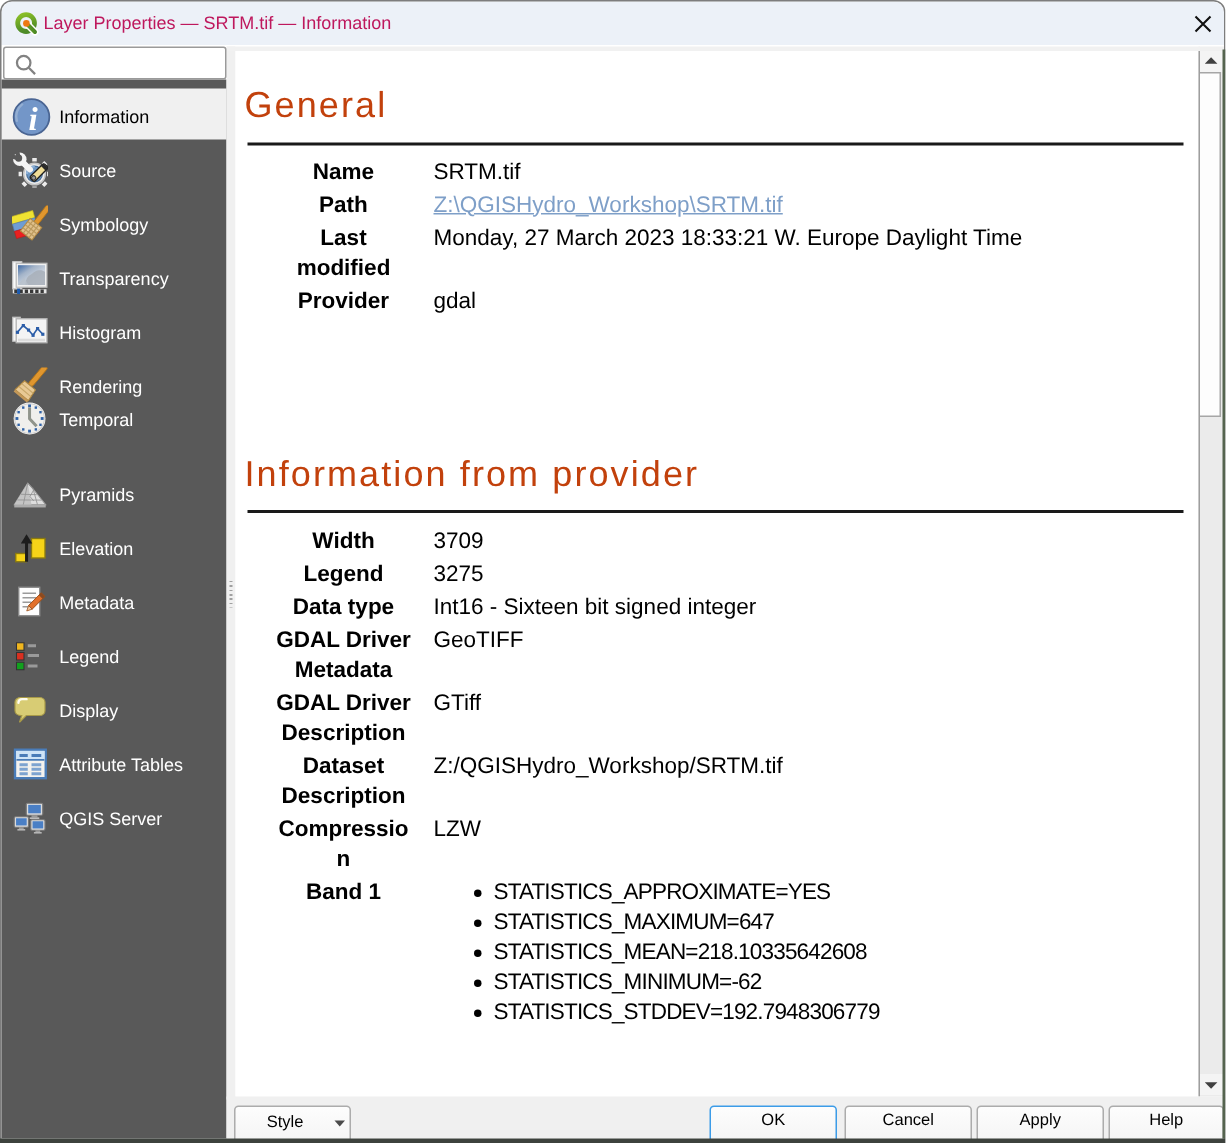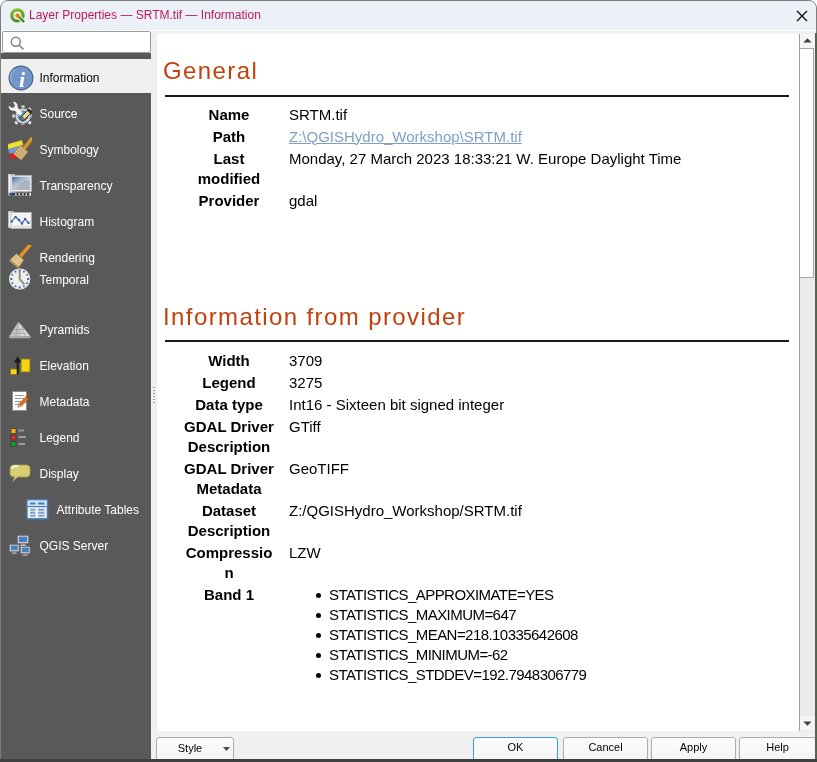--- a/index.html
+++ b/index.html
@@ -240,21 +240,21 @@
         <svg width="24" height="24" viewBox="0 0 24 24">
 <rect x="3" y="3.5" width="5" height="5" fill="#f0b61e" stroke="#333" stroke-width="0.7"></rect>
 <rect x="3" y="10" width="5" height="5" fill="#d93020" stroke="#333" stroke-width="0.7"></rect>
 <rect x="3" y="16.5" width="5" height="5" fill="#12a01e" stroke="#333" stroke-width="0.7"></rect>
 <g stroke="#9a9a9a" stroke-width="2">
 <path d="M10.5 5.5 h5.5 M10.5 12 h7.5 M10.5 19 h6.5"></path>
           </g>
         </svg>
         <span class="lbl">Legend</span>
       </div>
-      <div class="row" style="top: 438px; margin-left: 17px;">
+      <div class="row" style="top: 438px;">
         <svg width="24" height="24" viewBox="0 0 24 24">
 <rect x="2" y="2.8" width="20.5" height="19" fill="#f4f2ee" stroke="#4a7cb8" stroke-width="1.6"></rect>
 <rect x="2.8" y="3.6" width="18.9" height="5.4" fill="#cfe4f7"></rect>
 <path d="M3 9.6 h18.5" stroke="#4a7cb8" stroke-width="1.2"></path>
 <g stroke="#4a7cb8" stroke-width="2">
             <path d="M5 6.6 h5.5 M13 6.6 h6.5"></path>
           </g>
 <g stroke="#7da3d0" stroke-width="2">
 <path d="M5 12.8 h5.5 M13 12.8 h6.5 M5 15.8 h5.5 M13 15.8 h6.5 M5 18.8 h5.5 M13 18.8 h6.5"></path>
           </g>
@@ -322,26 +322,26 @@
           </tr>
       <tr>
             <td class="l">Legend</td>
             <td class="v">3275</td>
           </tr>
       <tr>
             <td class="l">Data type</td>
             <td class="v">Int16 - Sixteen bit signed integer</td>
           </tr>
       <tr>
+            <td class="l">GDAL Driver Metadata</td>
+            <td class="v">GeoTIFF</td>
+          </tr>
+      <tr>
             <td class="l">GDAL Driver Description</td>
             <td class="v">GTiff</td>
-          </tr>
-      <tr>
-            <td class="l">GDAL Driver Metadata</td>
-            <td class="v">GeoTIFF</td>
           </tr>
       <tr>
             <td class="l">Dataset Description</td>
             <td class="v">Z:/QGISHydro_Workshop/SRTM.tif</td>
           </tr>
       <tr>
             <td class="l">Compression</td>
             <td class="v">LZW</td>
           </tr>
       <tr>

